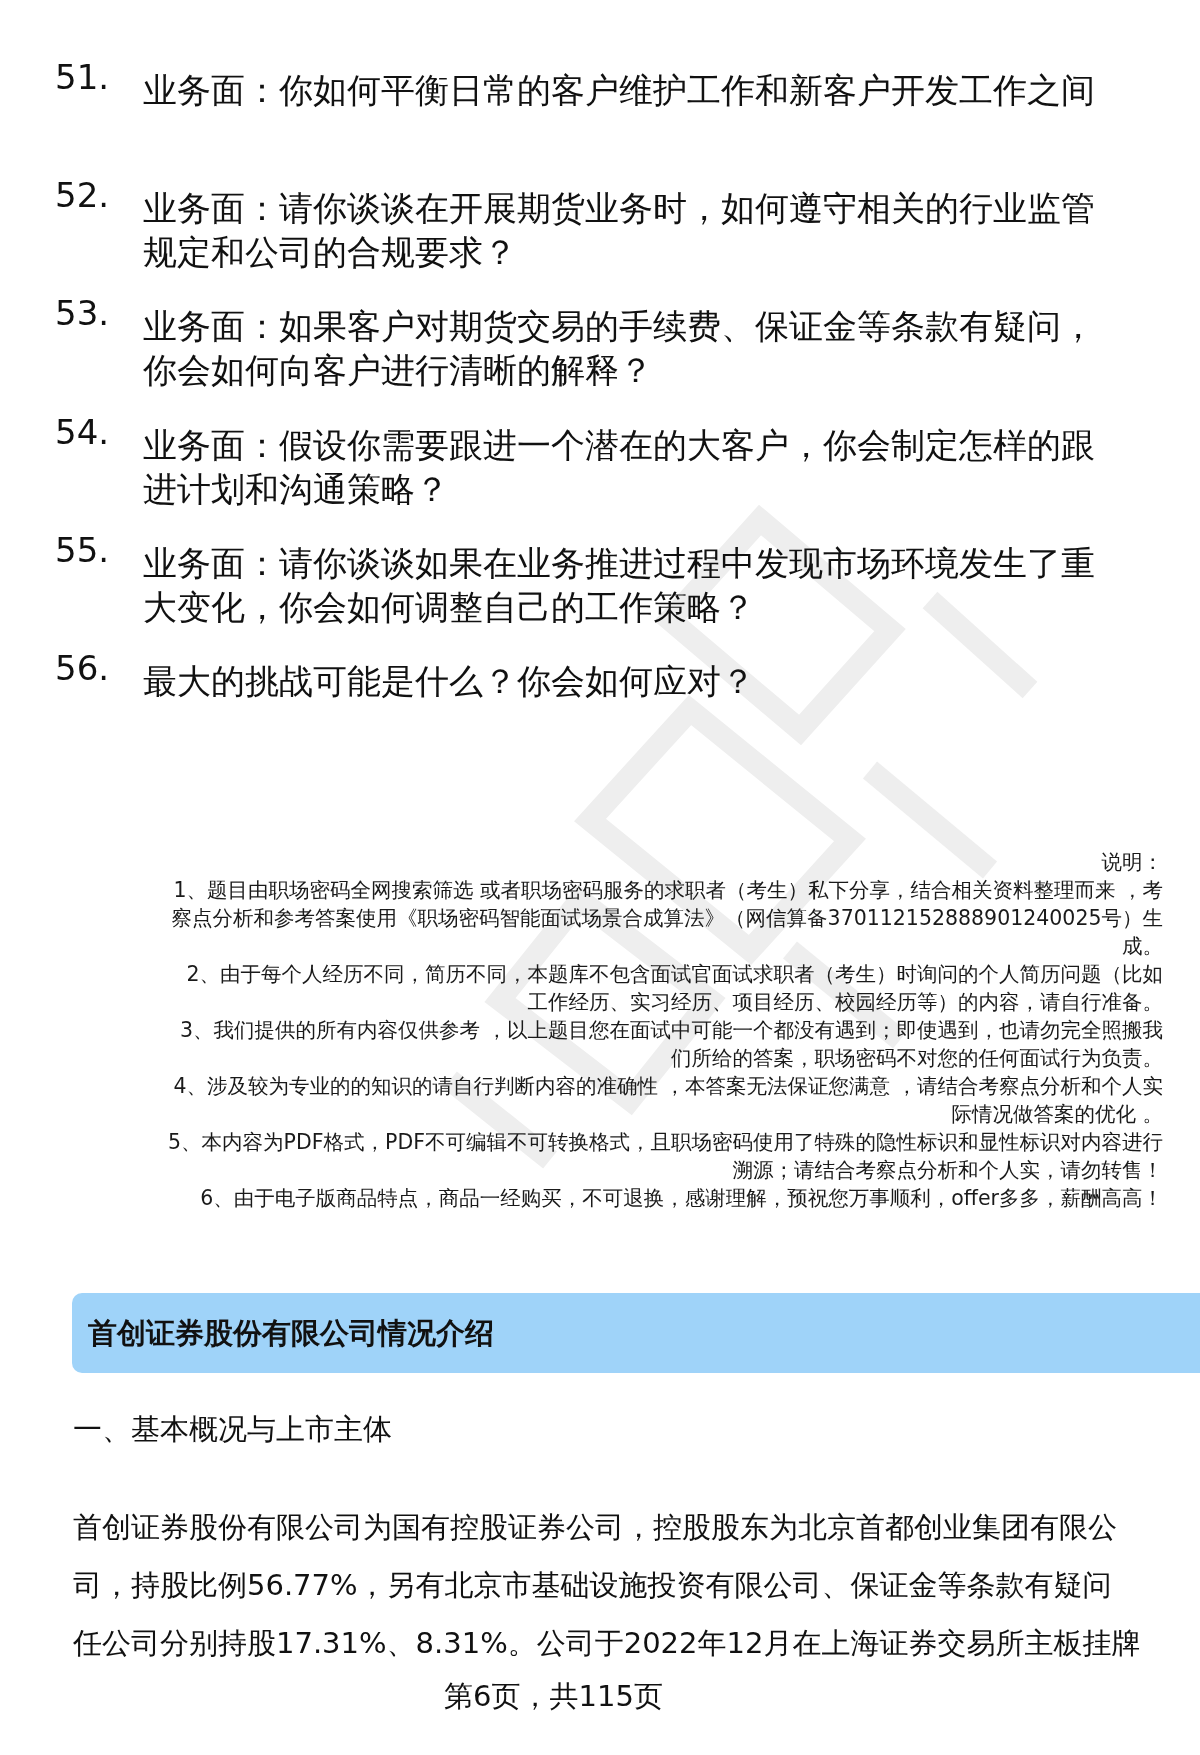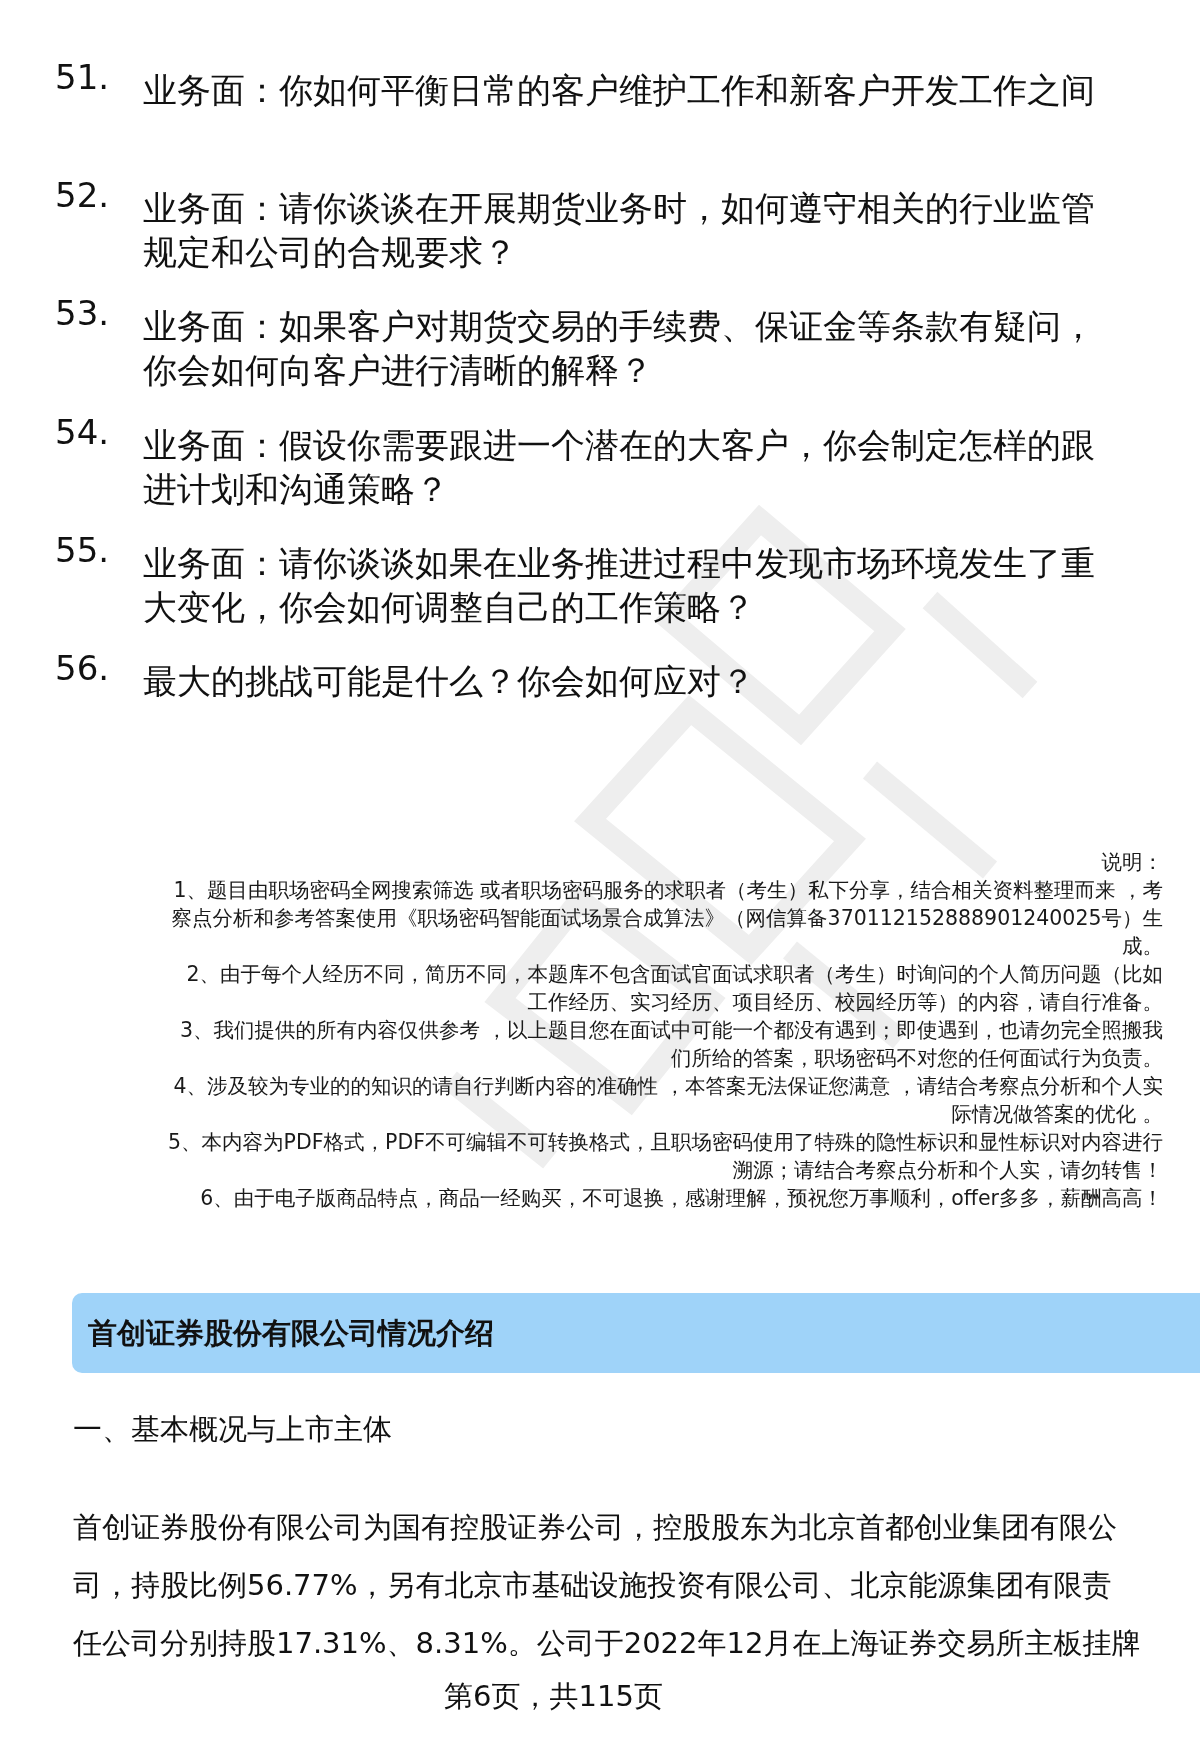--- a/index.html
+++ b/index.html
@@ -115,17 +115,17 @@
 </div>
 
 <div class="section-bar">
   <div class="title">首创证券股份有限公司情况介绍</div>
 </div>
 
 <div class="subheading">一、基本概况与上市主体</div>
 
 <div class="para">
   <div>首创证券股份有限公司为国有控股证券公司，控股股东为北京首都创业集团有限公</div>
-  <div>司，持股比例56.77%，另有北京市基础设施投资有限公司、北京能源集团有限责</div>
+  <div>司，持股比例56.77%，另有北京市基础设施投资有限公司、保证金等条款有疑问</div>
   <div>任公司分别持股17.31%、8.31%。公司于2022年12月在上海证券交易所主板挂牌</div>
 </div>
 
 <div class="footer">第6页，共115页</div>
 
 </body></html>

